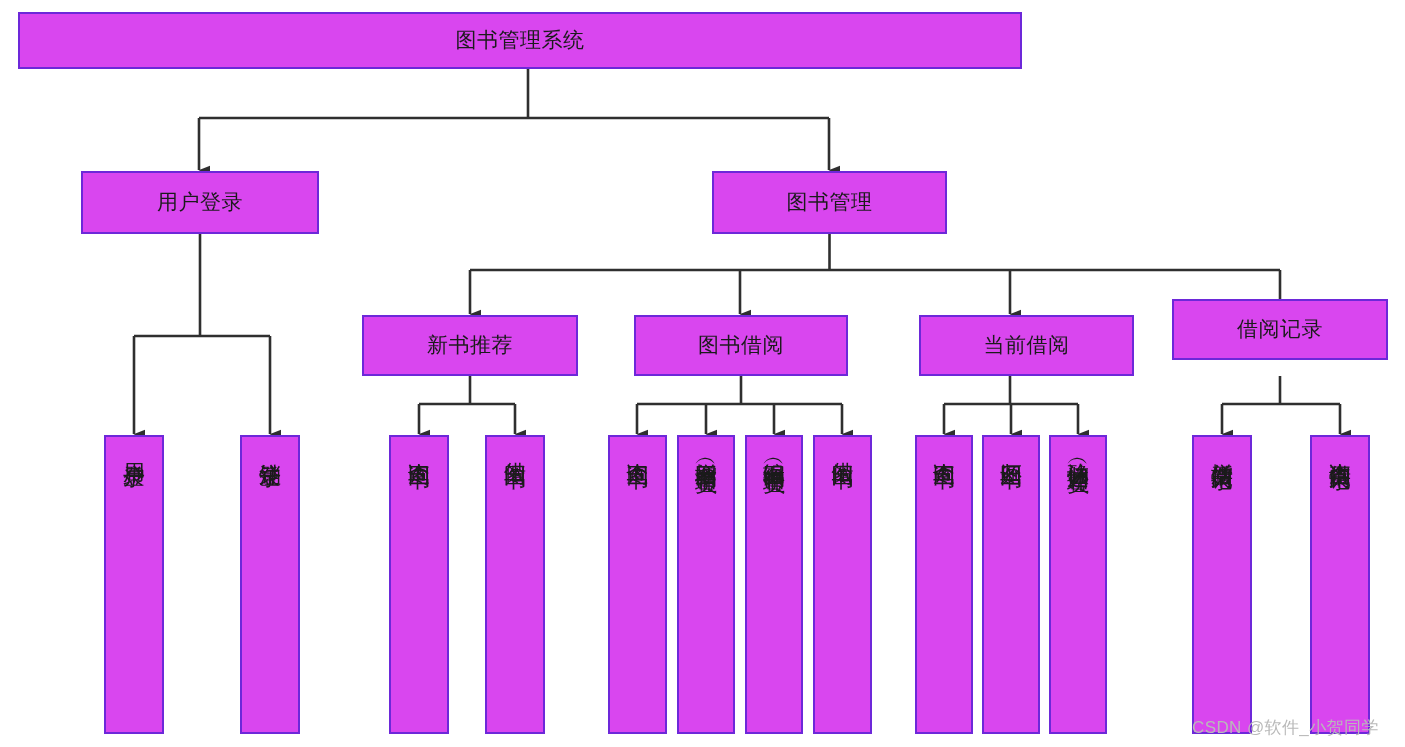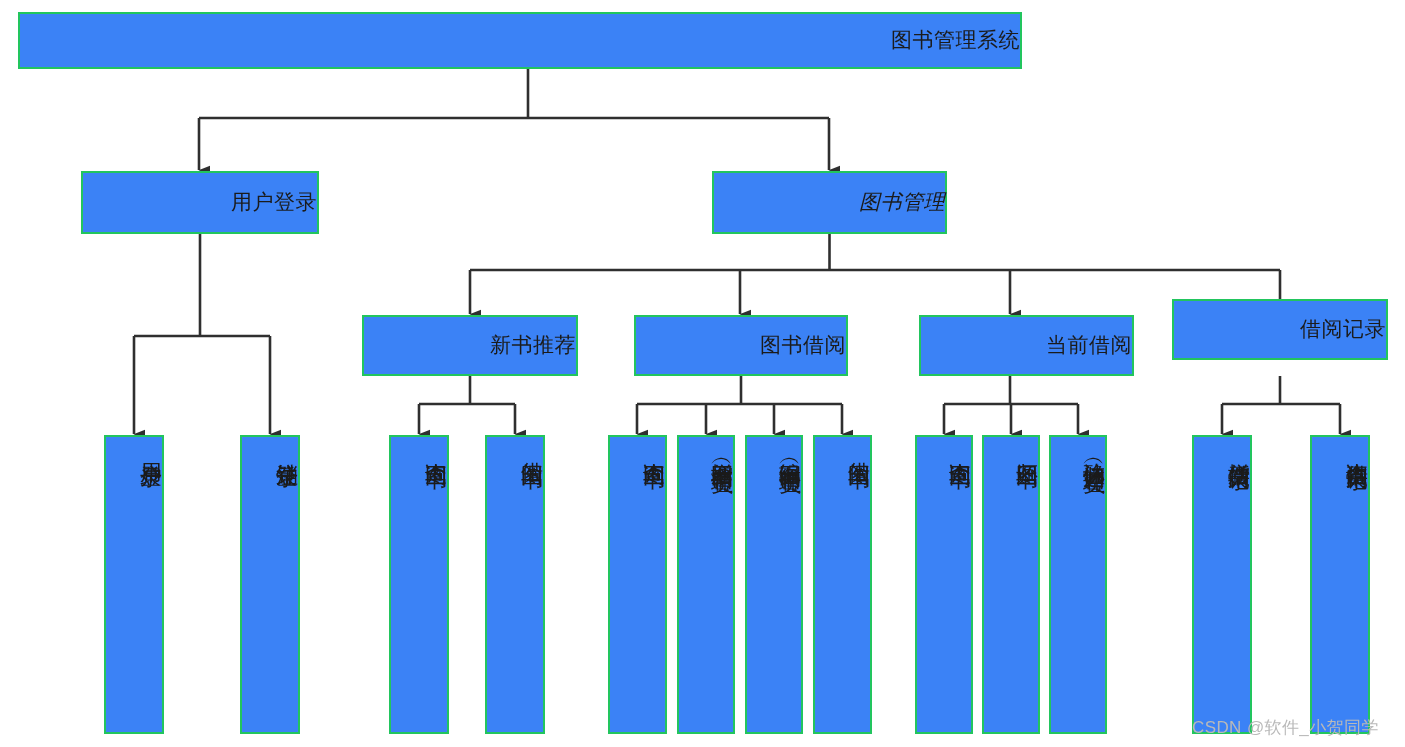--- a/index.html
+++ b/index.html
@@ -22,25 +22,25 @@
     position: absolute;
     left: 0;
     top: 0;
     width: 1405px;
     height: 747px;
     pointer-events: none;
   }
   .node {
     position: absolute;
     box-sizing: border-box;
-    background: #3b82f6;
-    border: 2px solid #22c55e;
+    background: #d946ef;
+    border: 2px solid #6d28d9;
     display: flex;
     align-items: center;
-    justify-content: flex-end;
+    justify-content: center;
     color: #1b1b1b;
     z-index: 2;
   }
   .node-label {
     display: block;
     text-align: center;
     line-height: 1.08;
     letter-spacing: 0.5px;
   }
   .node.horizontal .node-label {
@@ -116,21 +116,21 @@
       </g>
   </svg>
 
   <div class="node horizontal" id="n-root" style="left: 18px; top: 12px; width: 1004px; height: 57px;">
     <span class="node-label">图书管理系统</span>
   </div>
 
   <div class="node horizontal" id="n-l1-0" style="left: 81px; top: 171px; width: 238px; height: 63px;">
     <span class="node-label">用户登录</span>
   </div>
-  <div class="node horizontal" id="n-l1-1" style="left: 712px; top: 171px; width: 235px; height: 63px; font-style: italic;">
+  <div class="node horizontal" id="n-l1-1" style="left: 712px; top: 171px; width: 235px; height: 63px;">
     <span class="node-label">图书管理</span>
   </div>
 
   <div class="node horizontal" id="n-l2-0" style="left: 362px; top: 315px; width: 216px; height: 61px;">
     <span class="node-label">新书推荐</span>
   </div>
   <div class="node horizontal" id="n-l2-1" style="left: 634px; top: 315px; width: 214px; height: 61px;">
     <span class="node-label">图书借阅</span>
   </div>
   <div class="node horizontal" id="n-l2-2" style="left: 903px; top: 315px; width: 215px; height: 61px; margin-left: 16px;">

